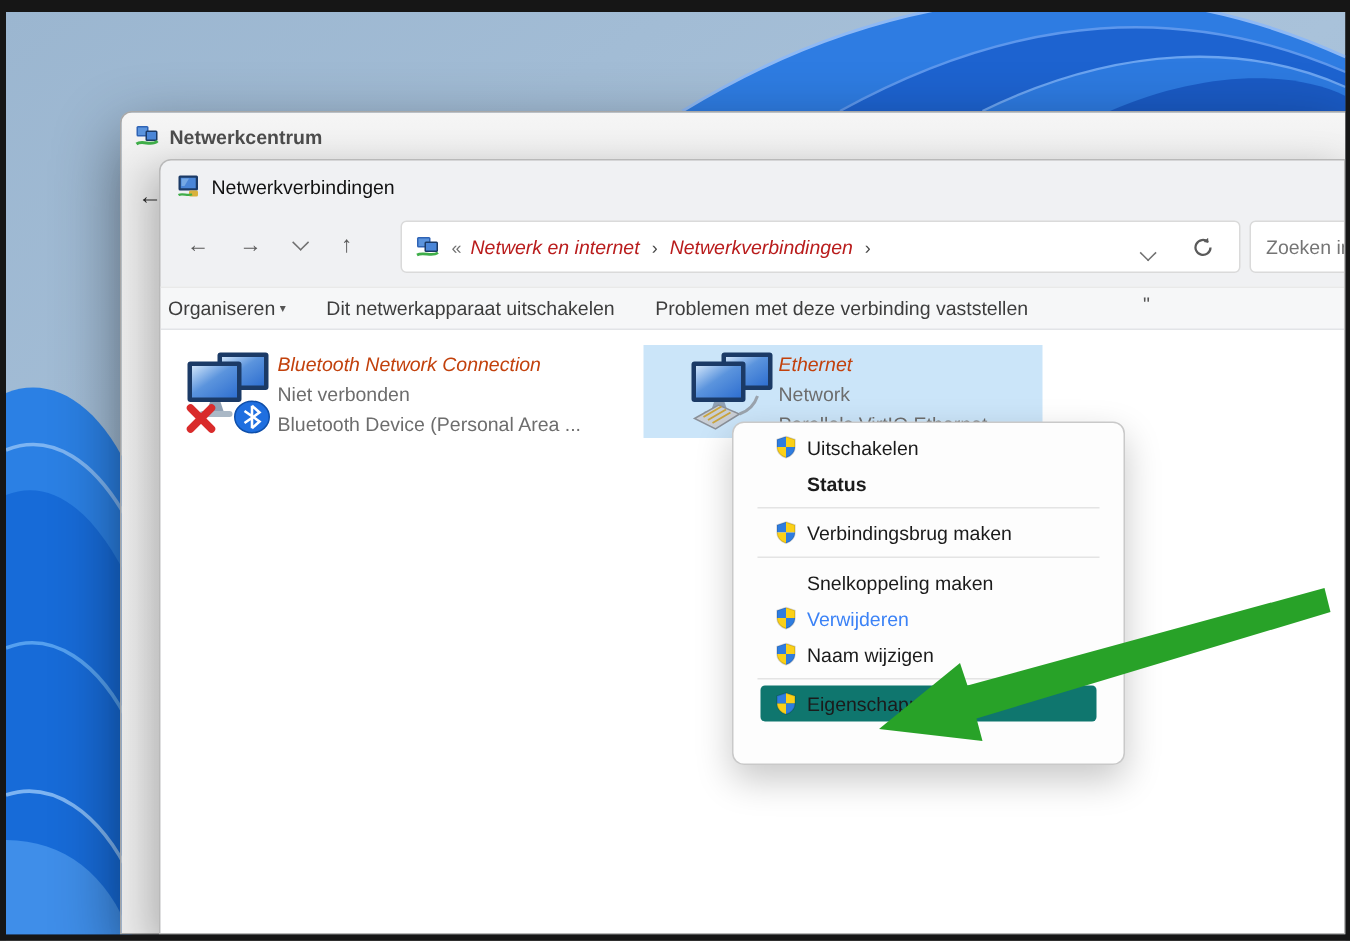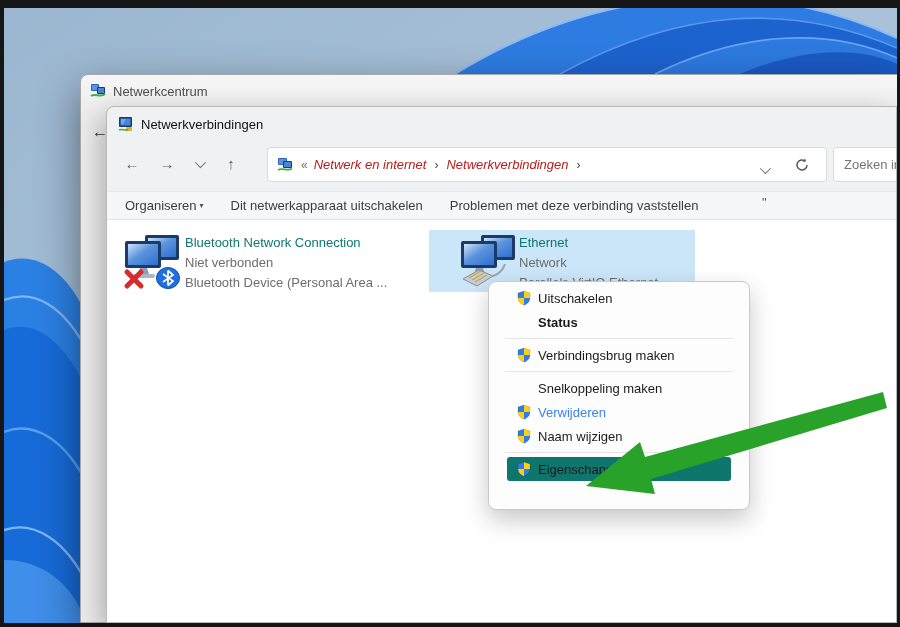--- a/index.html
+++ b/index.html
@@ -11,21 +11,21 @@
   
   .frame{position:absolute;background:#161616;z-index:50;}
   #frame-top{left:0;top:0;width:900px;height:8px;}
   #frame-left{left:0;top:0;width:4px;height:627px;}
   #frame-right{right:0;top:0;width:3px;height:627px;}
   #frame-bottom{left:0;bottom:0;width:900px;height:4px;}
   
   #back-window{position:absolute;left:80px;top:74px;width:818px;height:549px;
     background:linear-gradient(#f6f6f6,#ededed 40px,#ececec);border:1px solid #a8a8a8;
     border-radius:8px 0 0 0;box-shadow:0 16px 44px rgba(0,0,0,.45);z-index:10;}
-  #back-titlebar{height:32px;display:flex;align-items:center;padding-left:9px;gap:7px;}
+  #back-titlebar{height:32px;display:flex;align-items:center;padding-left:9px;gap:7px;font-weight:bold;}
   #back-title{font-size:13px;color:#4d4d4d;}
   #back-nav-arrow{position:absolute;left:11px;top:48px;font-size:16px;color:#2b2b2b;}
   
   #front-window{position:absolute;left:106px;top:106px;width:791px;height:517px;
     background:#f0f1f3;border:1px solid #b9b9b9;border-radius:8px 0 0 0;
     box-shadow:-6px 8px 26px rgba(0,0,0,.25);z-index:20;overflow:hidden;}
   #titlebar{height:34px;display:flex;align-items:center;padding-left:11px;gap:7px;}
   #win-title{font-size:13px;color:#111;}
   
   #addressrow{position:absolute;left:0;top:34px;width:100%;height:44px;}
@@ -38,31 +38,31 @@
   .crumb-prefix{color:#707070;margin:0 6px 0 8px;font-size:12px;}
   .crumb-item{color:#b91c1c;white-space:nowrap;font-style:italic;}
   #addr-chevron{position:absolute;right:58px;top:14px;}
   #refresh{position:absolute;right:16px;top:9px;}
   #searchbox{position:absolute;left:726px;top:6px;width:171px;height:35px;background:#fff;
     border:1px solid #dadada;border-radius:4px;padding:0 10px;font-size:13px;color:#767676;
     font-family:"Liberation Sans","DejaVu Sans",sans-serif;outline:none;}
   
   #toolbar{position:absolute;left:0;top:84px;width:100%;height:29px;background:#f6f7f8;
     border-top:1px solid #e9e9e9;border-bottom:1px solid #e2e4e7;display:flex;align-items:center;
-    padding-left:18px;gap:27px;font-size:13px;color:#3d3d3d;}
+    padding-left:5px;gap:27px;font-size:13px;color:#3d3d3d;}
   .tbitem{white-space:nowrap;}
   .tbcaret{font-size:8px;color:#555;vertical-align:2px;margin-left:3px;}
   #tb-overflow{position:absolute;left:655px;top:3px;color:#555;font-size:13px;}
   
   #content{position:absolute;left:0;top:113px;width:100%;height:404px;background:#fff;}
   .tile{position:absolute;display:flex;height:62px;}
   #tile-ethernet{background:#cbe5f9;}
   .tile-icon{width:66px;padding:4px 0 0 4px;}
   .tile-text{padding-top:3px;font-size:13px;line-height:20px;}
-  .tline1{color:#0f766e;}
+  .tline1{color:#c2410c;font-style:italic;}
   .tline2,.tline3{color:#6d6d6d;}
   
   #ctxmenu{position:absolute;left:381px;top:174px;width:262px;height:229px;background:#fdfdfd;
     border:1px solid #c9c9c9;border-radius:8px;box-shadow:0 10px 24px rgba(0,0,0,.22);
     padding:4px 15px;z-index:30;}
   .mi{position:relative;height:24px;display:flex;align-items:center;padding-left:34px;font-size:13px;color:#1b1b1b;}
   .mi .shield{position:absolute;left:12px;top:4px;}
   .mi.bold{font-weight:bold;}
   .mi.disabled{color:#3b82f6;}
   .mi.hl{background:#0f766e;border-radius:3px;margin:0 3px;padding-left:31px;}

